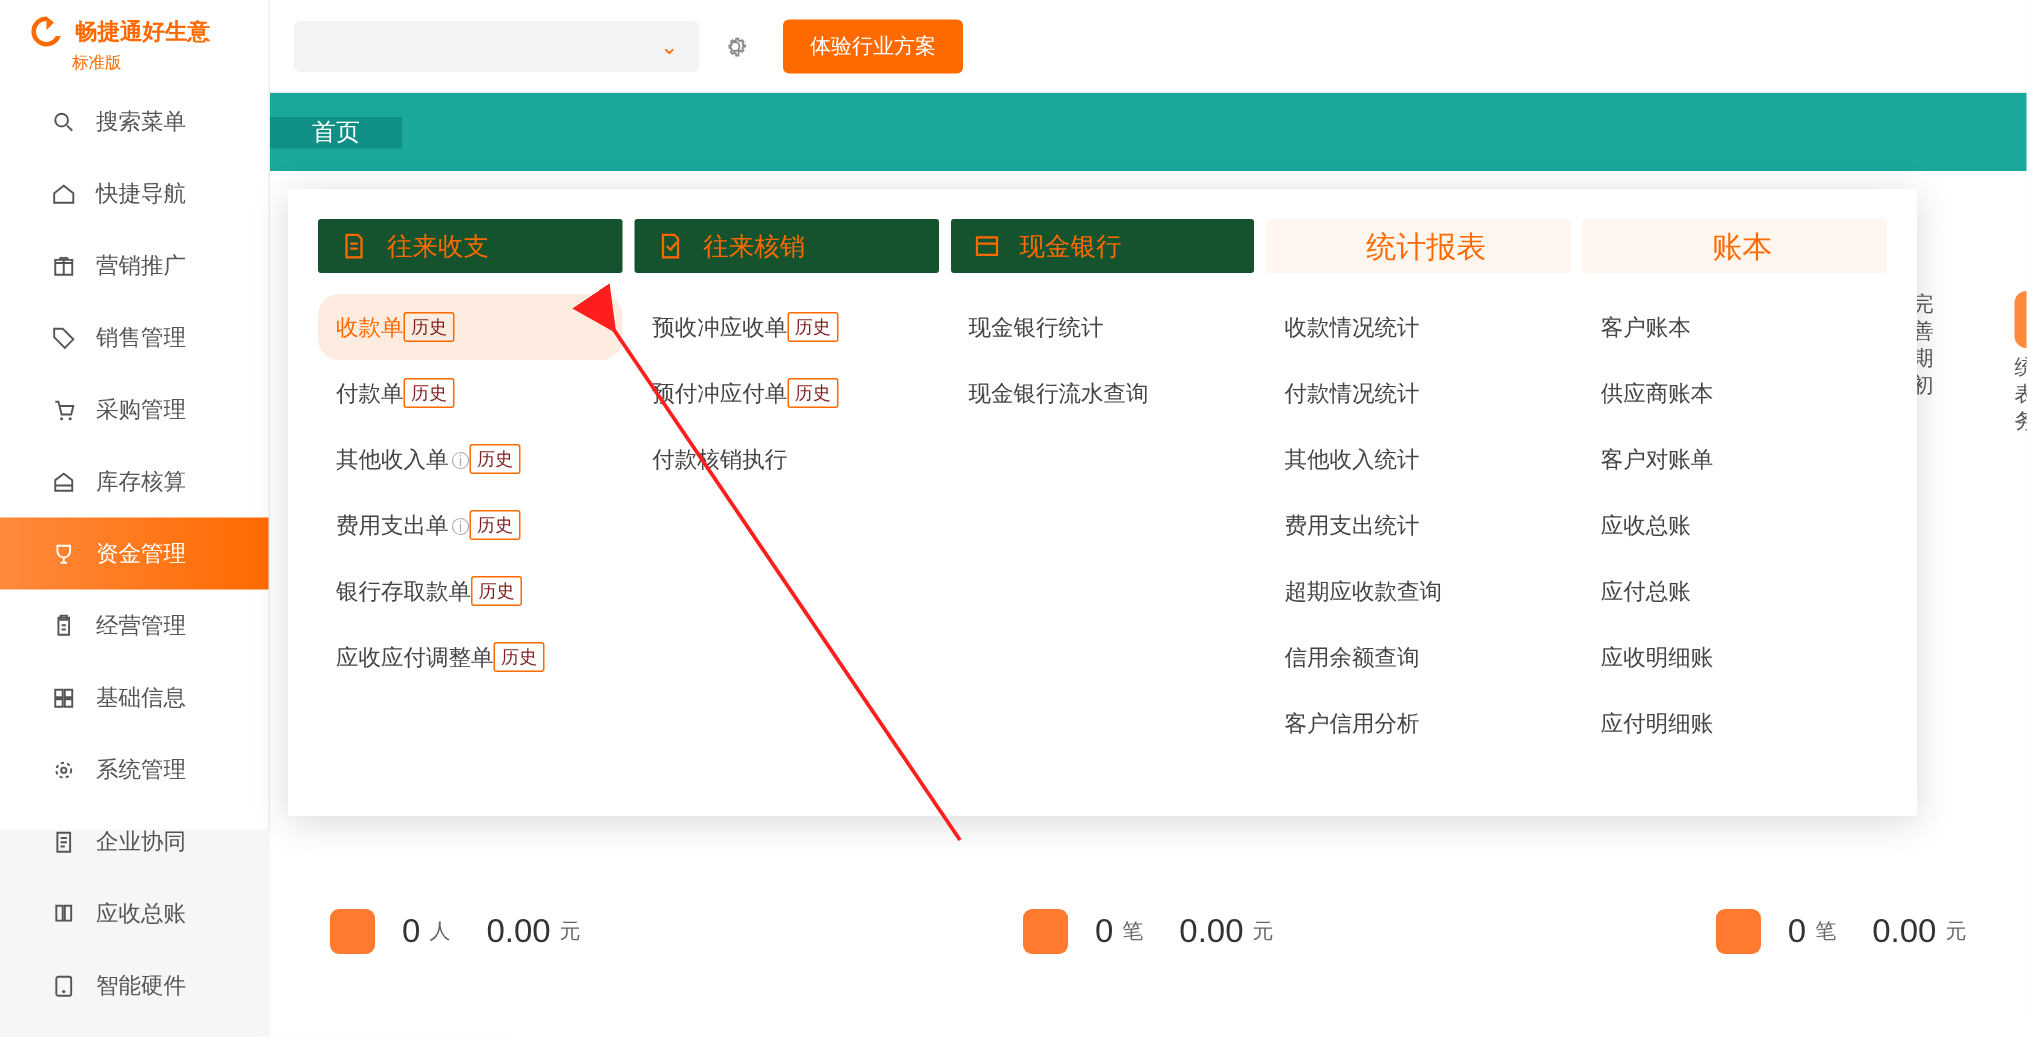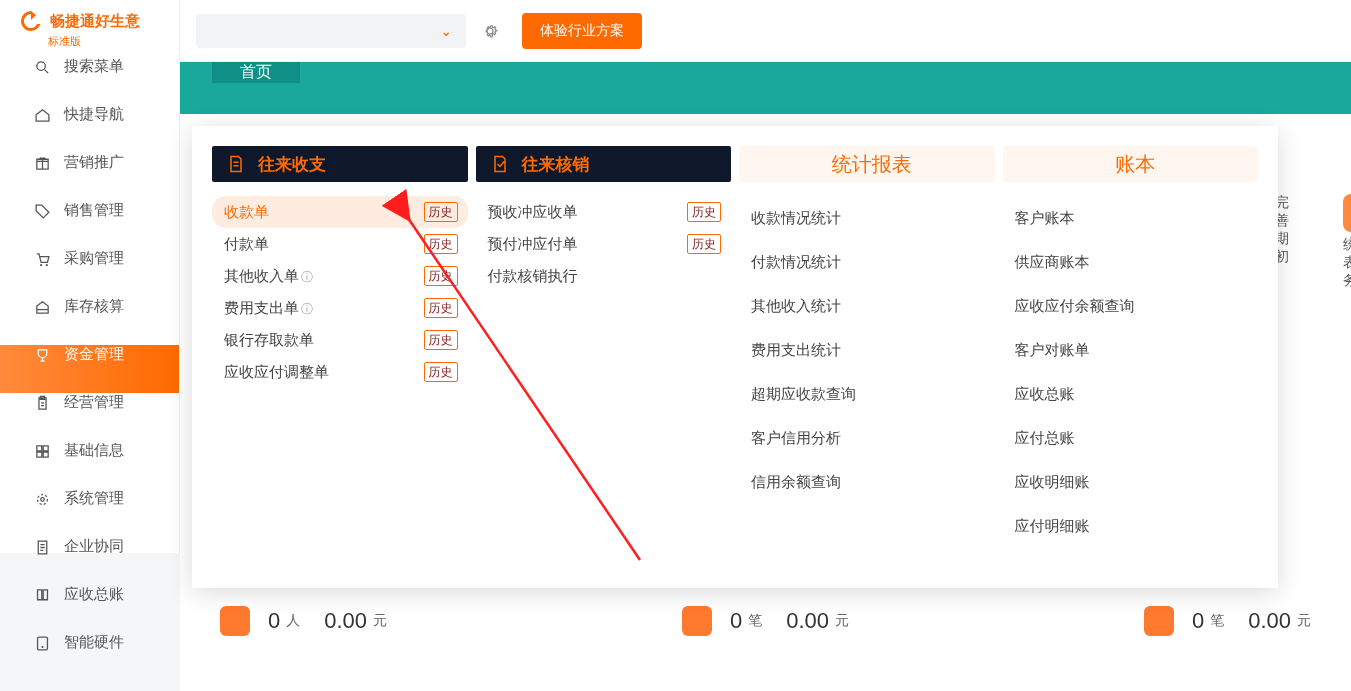--- a/index.html
+++ b/index.html
@@ -37,21 +37,21 @@
     display:flex;align-items:center;justify-content:center;
   }
   .brand-title { color: #ff6a00; font-size: 15px; font-weight: 600; }
   .brand-sub {
     font-size: 11px; color: #ff6a00;
     padding: 0 0 8px 48px;
     margin-top:-2px;
   }
 
   .side-item {
-    display: flex; align-items: flex-start;
+    display: flex; align-items: center;
     height: 48px;
     padding-left: 32px;
     color: #555;
     cursor: pointer;
     font-size: 15px;
   }
   .side-item.active {
     background: linear-gradient(90deg,#ff8a3d,#ff6a00);
     color: #fff;
   }
@@ -99,23 +99,22 @@
     font-size:14px;
     cursor:pointer;
   }
 
   
   .tabbar {
     position:absolute;
     left:180px; top:62px; right:0;
     height: 52px;
     background:#1aa79c;
-    display:flex;align-items:flex-start;
+    display:flex;align-items:center;
     z-index:3;
-    padding-left:32px;
   }
   .tabbar .tab {
     padding:0 28px;
     display:flex;align-items:center;
     color:#fff;font-size:16px;
     background:#0f8f85;
     cursor:pointer;
   }
 
   
@@ -168,27 +167,27 @@
     gap:8px;
   }
   .mega-col { flex:1; min-width:0; }
   .mega-head {
     display:flex;align-items:center;
     height:36px;
     padding-left:10px;
     margin-bottom:14px;
     border-radius:2px;
   }
-  .mega-head.orange-bg { background:#0f172a; color:#ff6a00; font-size:17px; font-weight:700;}
+  .mega-head.orange-bg { background:#14532d; color:#ff6a00; font-size:17px; font-weight:400;}
   .mega-head.plain { background:#fff6ef; color:#ff6a00; font-size:20px; justify-content:center;}
   .mega-head .hicon { width:28px;height:28px;margin-right:8px;display:flex;align-items:center;justify-content:center;font-size:18px;}
 
   .mega-row {
-    display:flex;align-items:center;justify-content:space-between;
-    height:32px;
+    display:flex;align-items:center;justify-content:flex-start;
+    height:44px;
     padding:0 10px 0 12px;
     cursor:pointer;
     border-radius:14px;
     color:#444;
     font-size:15px;
   }
   .mega-row.active { background:#ffece0; color:#ff6a00; }
   .mega-row .q { font-size:12px; color:#aaa; margin-left:2px;}
   .hist-tag {
     display:inline-block;
@@ -448,44 +447,57 @@
         <div class="mega-row">
           <span>预付冲应付单</span>
           <span class="hist-tag">历史</span>
         </div>
         <div class="mega-row">
           <span>付款核销执行</span>
         </div>
       </div>
   </div>
 
+  <div class="mega-col">
+    <div class="mega-head orange-bg">
+      <span class="hicon">
+        <svg viewBox="0 0 24 24" width="20" height="20">
+            <path fill="none" stroke="currentColor" stroke-width="1.8" d="M4 5h16v14H4zM4 10h16"></path>
+          </svg>
+      </span>
+      <span>现金银行</span>
+    </div>
+    <div id="mcol3">
+        <div class="mega-link">现金银行统计</div>
+        <div class="mega-link">现金银行流水查询</div>
+      </div>
+  </div>
 
   <div class="mega-col">
     <div class="mega-head plain">
       <span>统计报表</span>
     </div>
     <div id="mcol4">
         <div class="mega-link">收款情况统计</div>
         <div class="mega-link">付款情况统计</div>
         <div class="mega-link">其他收入统计</div>
         <div class="mega-link">费用支出统计</div>
         <div class="mega-link">超期应收款查询</div>
+        <div class="mega-link">信用余额查询</div>
         <div class="mega-link">客户信用分析</div>
-        <div class="mega-link">信用余额查询</div>
       </div>
   </div>
 
   <div class="mega-col">
     <div class="mega-head plain">
       <span>账本</span>
     </div>
     <div id="mcol5">
         <div class="mega-link">客户账本</div>
         <div class="mega-link">供应商账本</div>
-        <div class="mega-link">应收应付余额查询</div>
         <div class="mega-link">客户对账单</div>
         <div class="mega-link">应收总账</div>
         <div class="mega-link">应付总账</div>
         <div class="mega-link">应收明细账</div>
         <div class="mega-link">应付明细账</div>
       </div>
   </div>
 </div>
 
 <svg class="arrow-svg">

